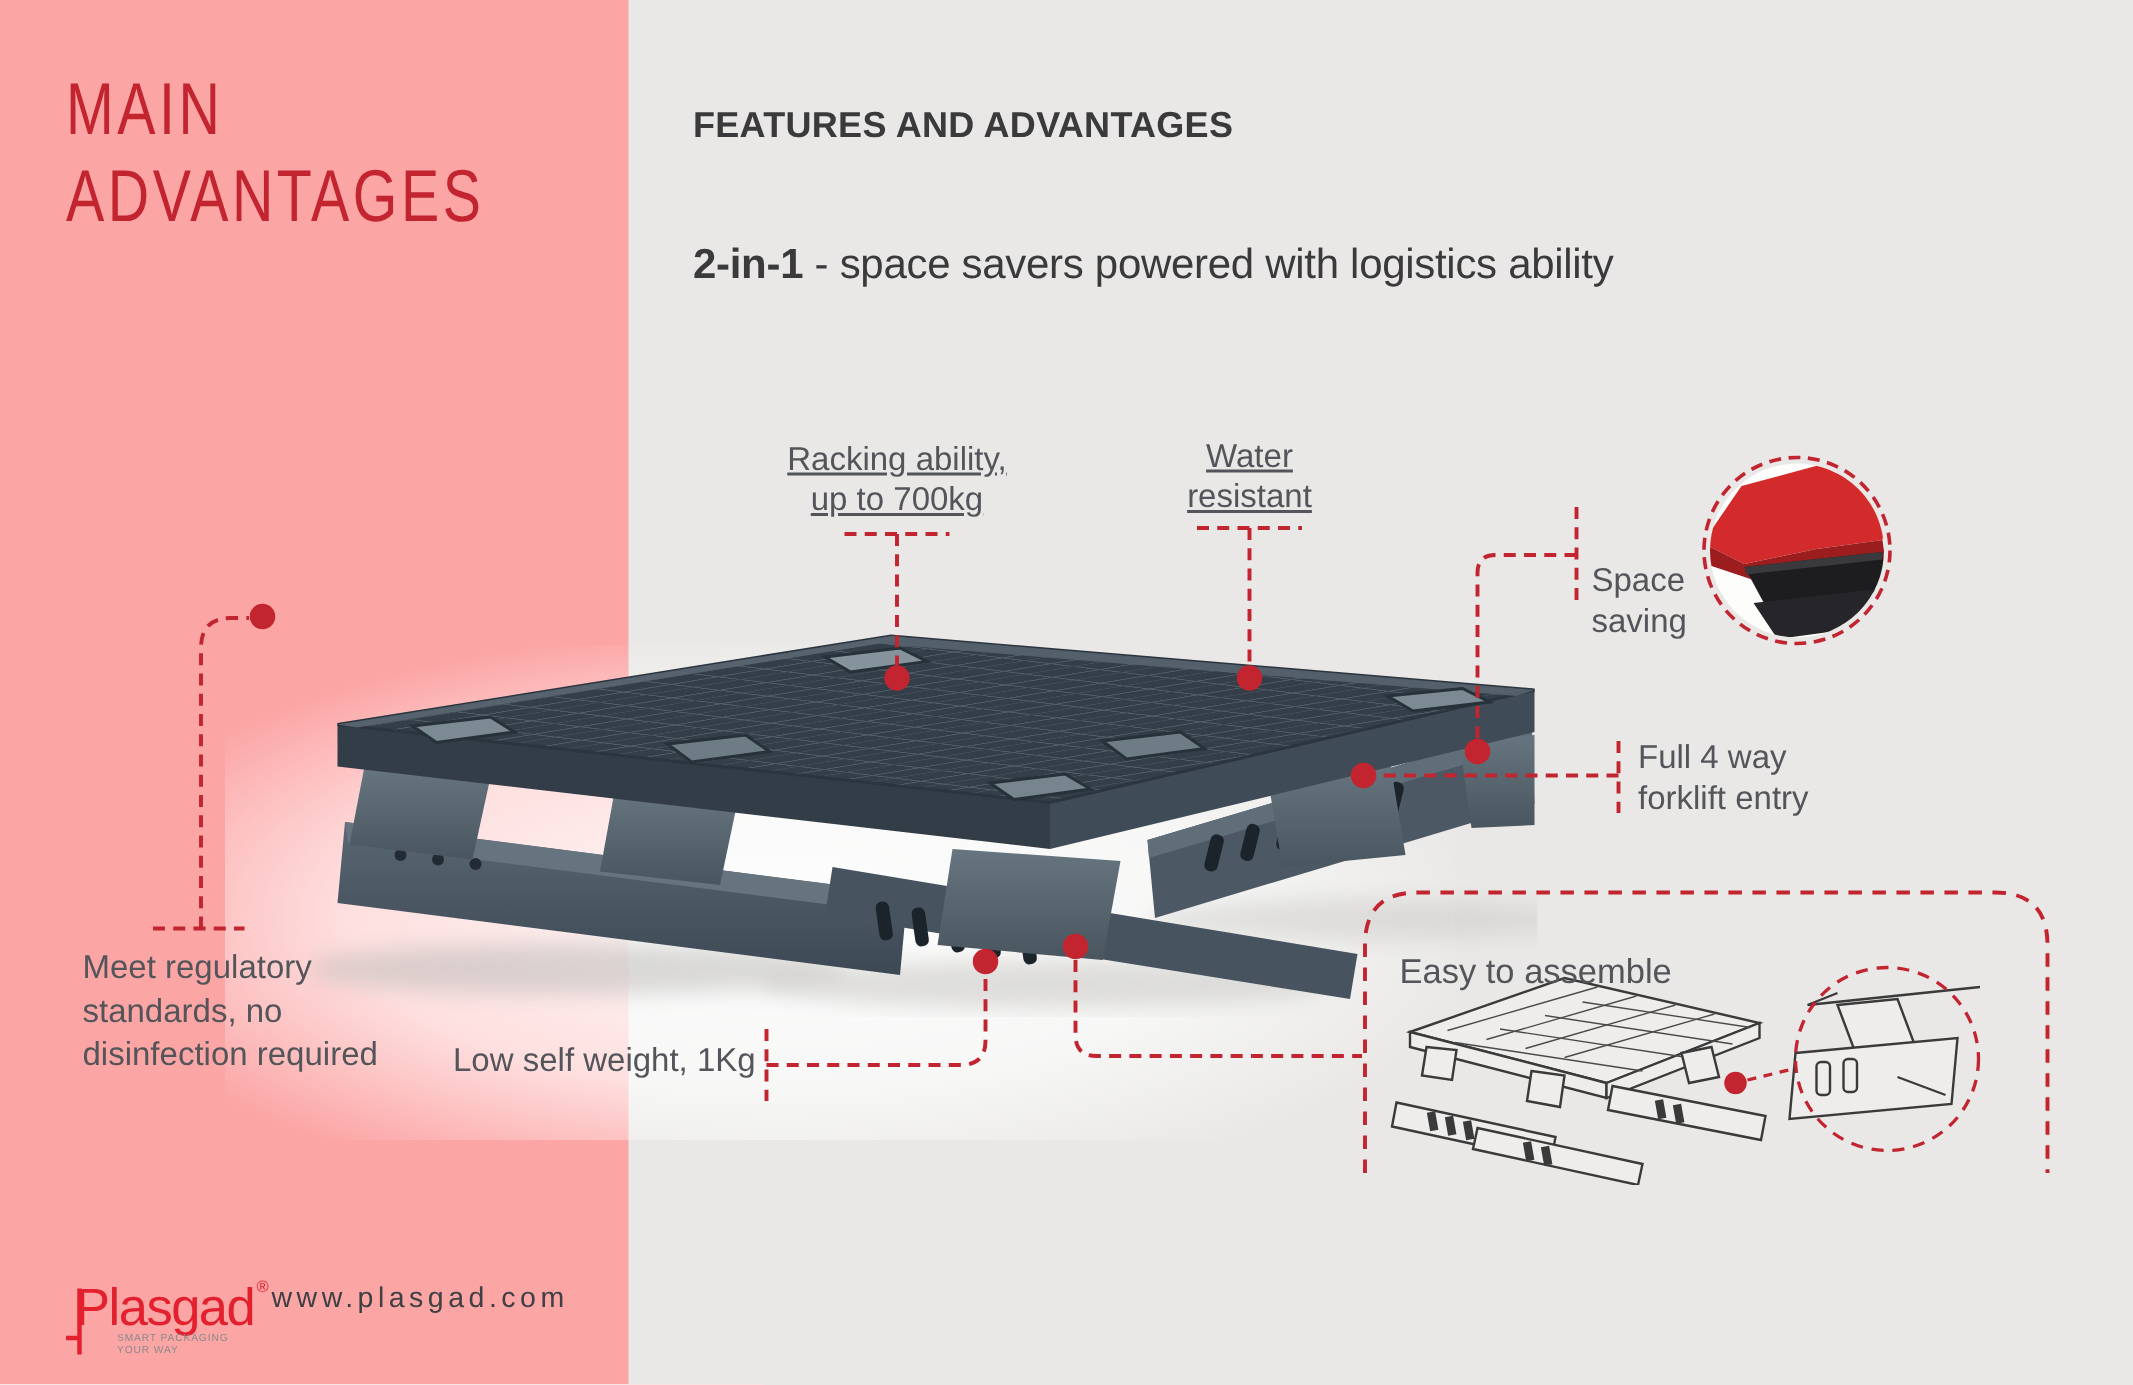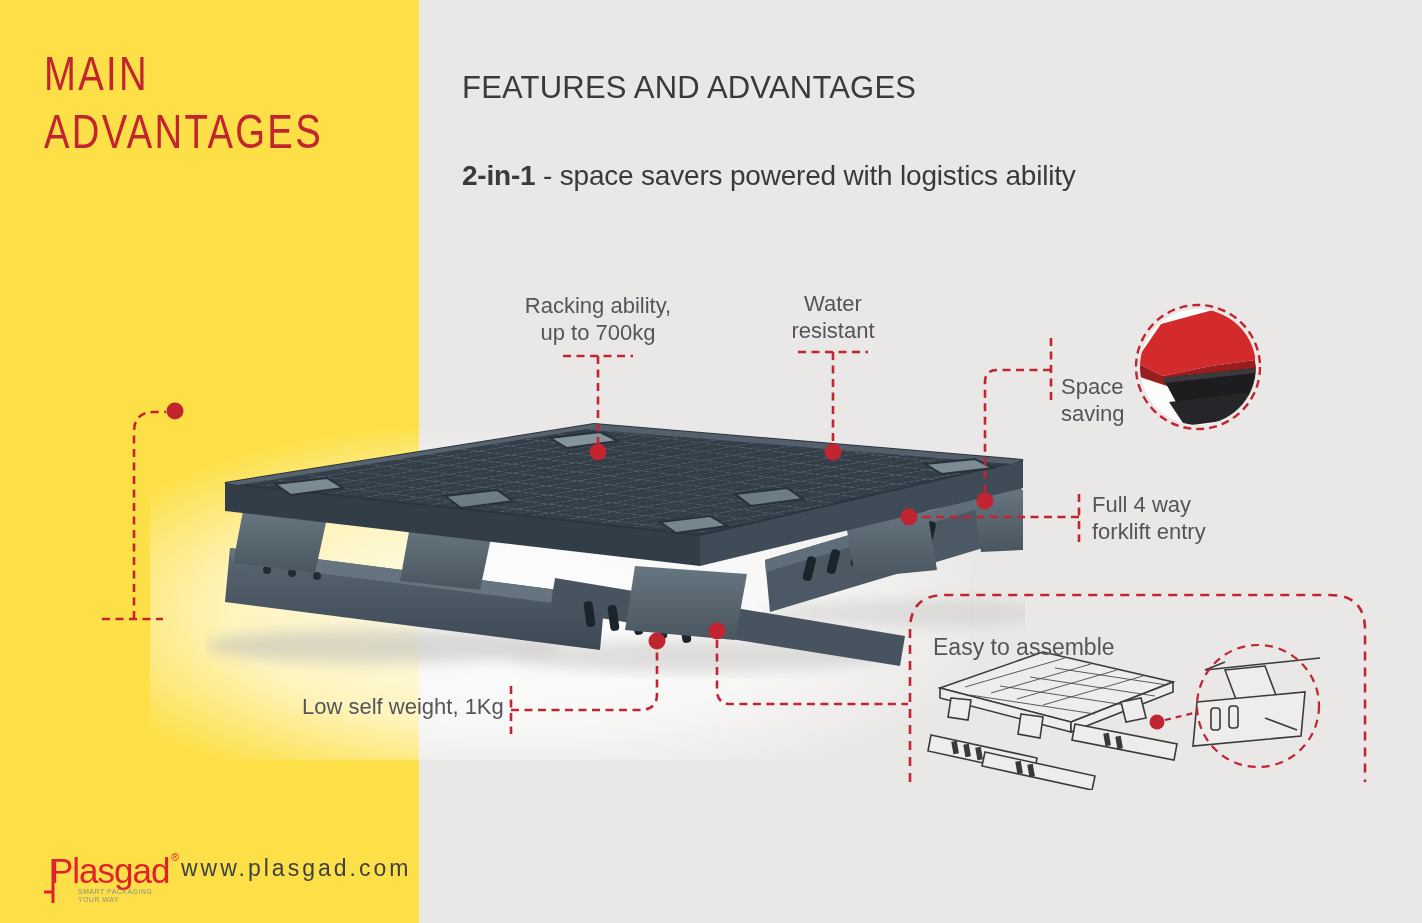--- a/index.html
+++ b/index.html
@@ -1,57 +1,57 @@
 <!DOCTYPE html>
 <html><head>
 <meta charset="utf-8">
 <style>
   html,body{margin:0;padding:0;background:#ffffff;}
   #canvas{
     position:relative;width:1422px;height:923px;overflow:hidden;
-    background:#fde047;font-family:"Liberation Sans",sans-serif;
+    background:#fca5a5;font-family:"Liberation Sans",sans-serif;
   }
   .panel-right{
     position:absolute;left:419px;top:0;width:1003px;height:923px;
     background:#e9e8e6;
   }
   
   .photo-glow{
     position:absolute;left:150px;top:430px;width:820px;height:330px;
     background:radial-gradient(ellipse at 45% 55%, rgba(255,255,255,.95) 0%, rgba(255,255,255,.65) 45%, rgba(255,255,255,0) 75%);
   }
   .main-title{
     position:absolute;left:44px;top:44px;
     font-size:49px;line-height:58px;font-weight:400;color:#c22430;
     letter-spacing:3px;transform:scaleX(.78);transform-origin:left top;
     white-space:nowrap;
   }
   .hdr-title{
     position:absolute;left:462px;top:70px;
-    font-size:31px;font-weight:400;color:#3a3a3c;letter-spacing:.2px;
+    font-size:24px;font-weight:700;color:#3a3a3c;letter-spacing:.2px;
   }
   .hdr-subtitle{
     position:absolute;left:462px;top:124px;
     font-size:28px;color:#3a3a3c;letter-spacing:-.2px;margin-top:36px;
   }
   .hdr-subtitle b{font-weight:700;}
   .callout{
     position:absolute;color:#53555a;font-size:22px;line-height:27px;
   }
-  .c-center{text-align:center;}
+  .c-center{text-align:center;text-decoration:underline;}
   .label-racking{left:488px;top:292px;width:220px;}
   .label-water{left:743px;top:290px;width:180px;}
   .label-space{left:1061px;top:341px;margin-top:32px;}
   .label-forklift{left:1092px;top:491px;}
   .label-assemble{left:933px;top:634px;font-size:23px;}
   .label-weight{left:302px;top:693px;}
   .label-regulatory{left:55px;top:630px;line-height:29px;font-size:22px;}
   .website{
     position:absolute;left:181px;top:855px;
-    font-size:23px;letter-spacing:3px;color:#3e4044;font-weight:500;
+    font-size:19px;letter-spacing:3px;color:#3e4044;font-weight:500;
   }
   .abs{position:absolute;}
   svg{display:block;}
 </style>
 </head>
 <body>
 
 <div id="canvas">
 
   <div class="panel-right"></div>
@@ -232,20 +232,25 @@
 
   <div class="callout label-forklift">
     <div>Full 4 way</div>
     <div>forklift entry</div>
   </div>
 
   <div class="callout label-assemble">Easy to assemble</div>
 
   <div class="callout label-weight">Low self weight, 1Kg</div>
 
+  <div class="callout label-regulatory">
+    <div>Meet regulatory</div>
+    <div>standards, no</div>
+    <div>disinfection required</div>
+  </div>
 
   <svg class="abs" style="left:0;top:0;pointer-events:none;" width="1422" height="923" viewBox="0 0 1422 923">
     <g fill="none" stroke="#c22430" stroke-width="2.6" stroke-dasharray="8 5.5">
       <g>
         <path d="M563 356 H633"></path>
           <path d="M598 356 V444"></path>
       </g>
       <g>
         <path d="M798 352 H868"></path>
           <path d="M833 352 V444"></path>

